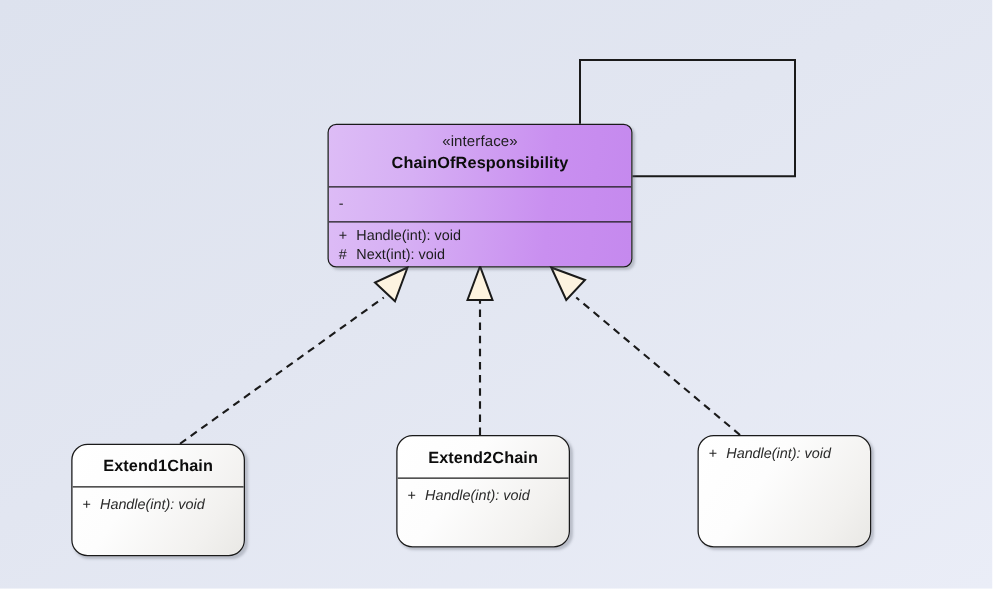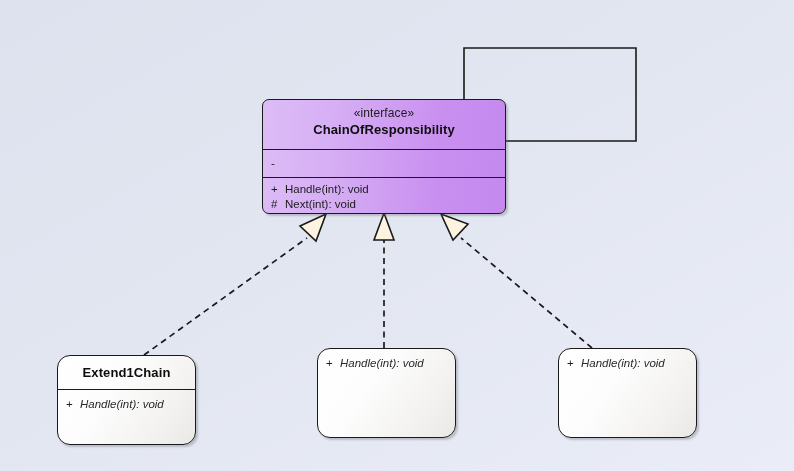--- a/index.html
+++ b/index.html
@@ -182,20 +182,23 @@
     </div>
     <div class="compartment c-ops">
       <div class="member">
         <span class="vis">+</span>
         <span class="sig">Handle(int): void</span>
       </div>
     </div>
   </div>
 
   <div class="uml-box subclass" id="extend2-box">
+    <div class="compartment c-title">
+      <div class="classname">Extend2Chain</div>
+    </div>
     <div class="compartment c-ops">
       <div class="member">
         <span class="vis">+</span>
         <span class="sig">Handle(int): void</span>
       </div>
     </div>
   </div>
 
   <div class="uml-box subclass" id="extend3-box">
     <div class="compartment c-ops">

